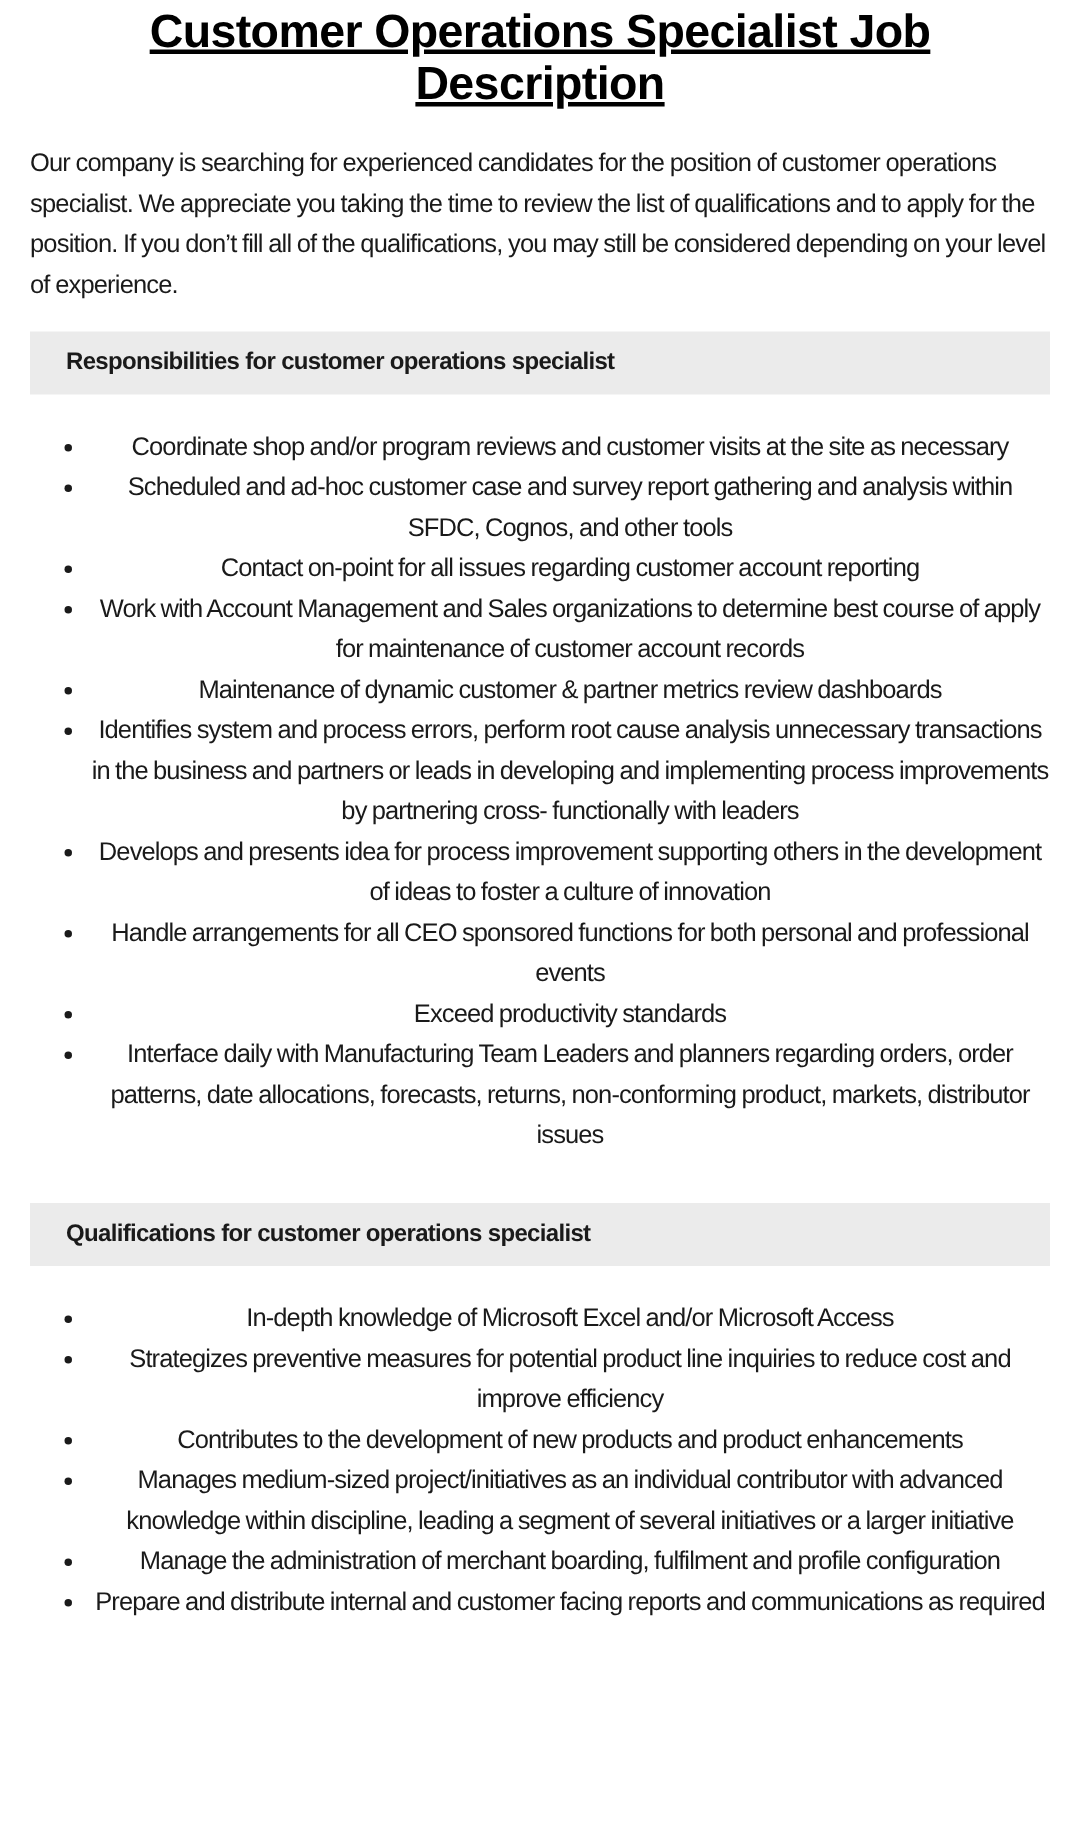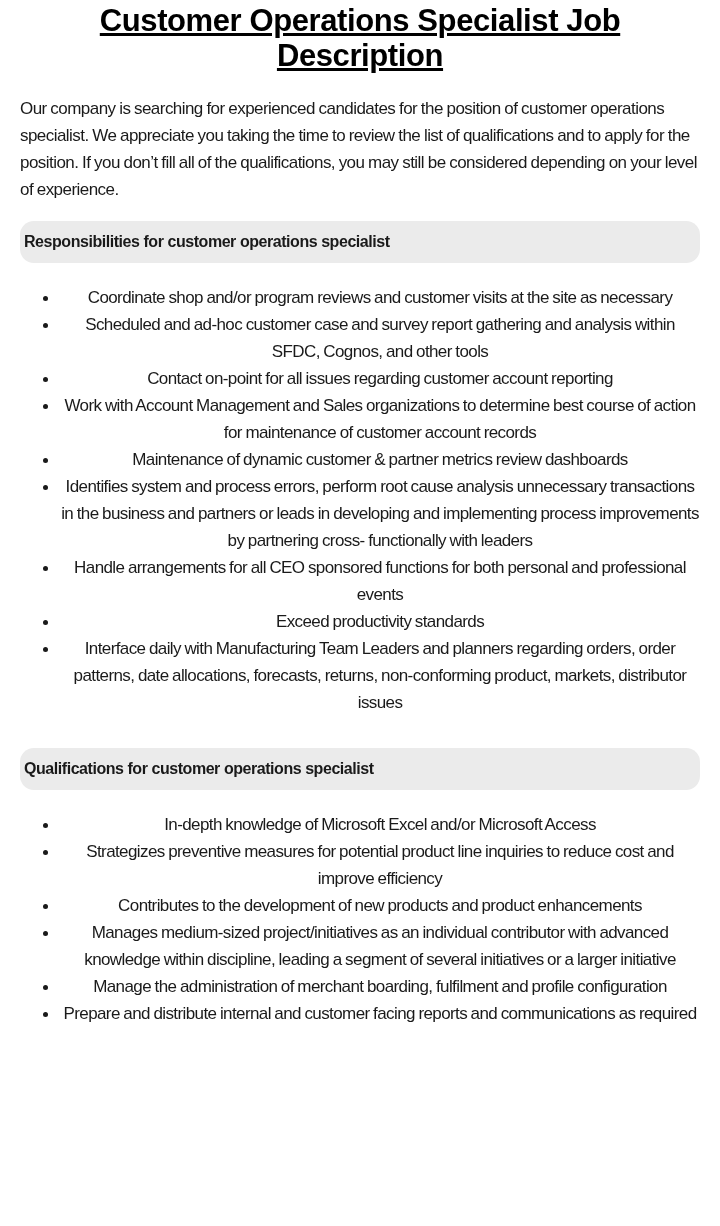--- a/index.html
+++ b/index.html
@@ -39,27 +39,26 @@
       letter-spacing: -0.55px;
       word-spacing: -0.5px;
       color: #1a1a1a;
     }
     .section-header {
       margin-top: 18px;
       background: #ebebeb;
       height: 42px;
       display: flex;
       align-items: center;
-      padding-left: 4px;
+      padding-left: 24px;
       box-sizing: border-box;
       font-size: 16px;
       font-weight: bold;
       color: #1a1a1a;
       letter-spacing: -0.45px;
-      border-radius: 14px;
     }
     .section-header.second {
       margin-top: 32px;
     }
     ul.items {
       margin: 21px 0 0 0;
       padding: 0 0 0 40px;
       list-style: none;
     }
     ul.items li {
@@ -90,23 +89,24 @@
   <h1 class="title">Customer Operations Specialist Job Description</h1>
 
   <p class="intro">Our company is searching for experienced candidates for the position of customer operations specialist. We appreciate you taking the time to review the list of qualifications and to apply for the position. If you don’t fill all of the qualifications, you may still be considered depending on your level of experience.</p>
 
   <div class="section-header">Responsibilities for customer operations specialist</div>
 
   <ul class="items">
     <li>Coordinate shop and/or program reviews and customer visits at the site as necessary</li>
     <li>Scheduled and ad-hoc customer case and survey report gathering and analysis within SFDC, Cognos, and other tools</li>
     <li>Contact on-point for all issues regarding customer account reporting</li>
-    <li>Work with Account Management and Sales organizations to determine best course of action for maintenance of customer account records</li>
+    <li>Work with Account Management and Sales organizations to determine best course of apply for maintenance of customer account records</li>
     <li>Maintenance of dynamic customer &amp; partner metrics review dashboards</li>
     <li>Identifies system and process errors, perform root cause analysis unnecessary transactions in the business and partners or leads in developing and implementing process improvements by partnering cross- functionally with leaders</li>
+    <li>Develops and presents idea for process improvement supporting others in the development of ideas to foster a culture of innovation</li>
     <li>Handle arrangements for all CEO sponsored functions for both personal and professional events</li>
     <li>Exceed productivity standards</li>
     <li>Interface daily with Manufacturing Team Leaders and planners regarding orders, order patterns, date allocations, forecasts, returns, non-conforming product, markets, distributor issues</li>
   </ul>
 
   <div class="section-header second">Qualifications for customer operations specialist</div>
 
   <ul class="items">
     <li>In-depth knowledge of Microsoft Excel and/or Microsoft Access</li>
     <li>Strategizes preventive measures for potential product line inquiries to reduce cost and improve efficiency</li>

